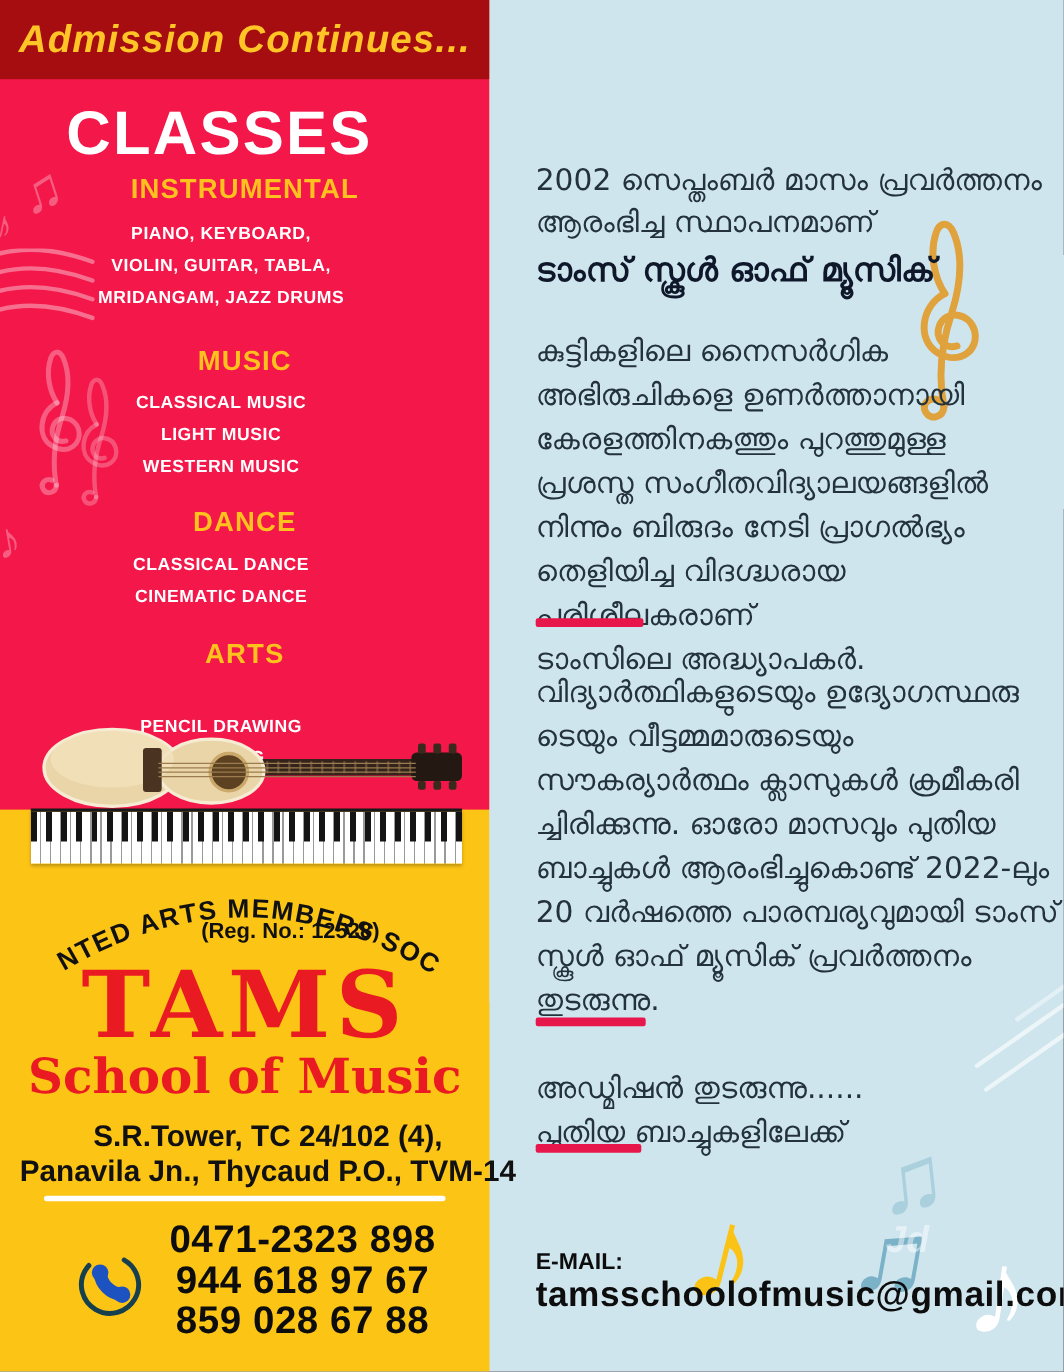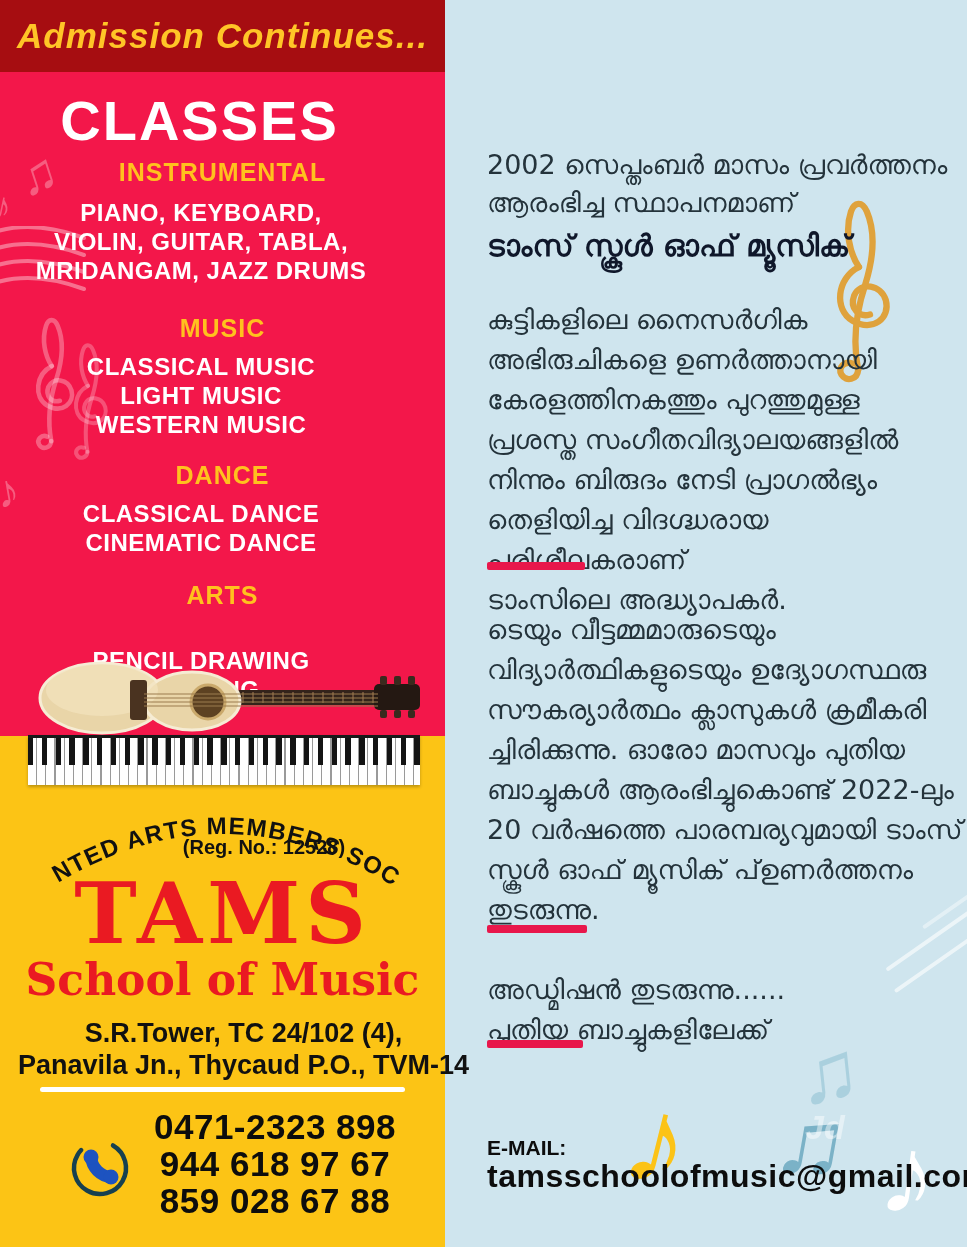--- a/index.html
+++ b/index.html
@@ -21,21 +21,21 @@
   .classes-title{
     position:absolute;left:0;top:88px;width:399px;text-align:center;
     color:#ffffff;font-weight:bold;font-size:56px;letter-spacing:2px;
   }
   .sec-head{
     position:absolute;left:0;width:445px;text-align:center;
     color:#ffc11e;font-weight:bold;font-size:25px;letter-spacing:1px;
   }
   .sec-lines{
     position:absolute;left:0;width:402px;text-align:center;
-    color:#ffffff;font-weight:bold;font-size:24px;line-height:29px;letter-spacing:.5px;
+    color:#ffffff;font-weight:bold;font-size:16px;line-height:29px;letter-spacing:.5px;
   }
   .h-instrumental{top:158px}.l-instrumental{top:198px}
   .h-music{top:314px}.l-music{top:352px}
   .h-dance{top:461px}.l-dance{top:499px}
   .h-arts{top:581px}.l-arts{top:646px}
 
   
   .deco{position:absolute;color:rgba(255,255,255,.30);z-index:1;line-height:1;}
   .note-a{left:18px;top:148px;font-size:52px;transform:rotate(-18deg);}
   .note-b{left:-8px;top:186px;font-size:40px;transform:rotate(12deg);}
@@ -251,27 +251,27 @@
       <div>അഭിരുചികളെ ഉണർത്താനായി</div>
       <div>കേരളത്തിനകത്തും പുറത്തുമുള്ള</div>
       <div>പ്രശസ്ത സംഗീതവിദ്യാലയങ്ങളിൽ</div>
       <div>നിന്നും ബിരുദം നേടി പ്രാഗൽഭ്യം</div>
       <div>തെളിയിച്ച വിദഗ്ദ്ധരായ പരിശീലകരാണ്</div>
       <div>ടാംസിലെ അദ്ധ്യാപകർ.</div>
     </div>
     <div class="underline u1"></div>
 
     <div class="para ml p3">
+      <div>വിദ്യാർത്ഥികളുടെയും ഉദ്യോഗസ്ഥരു</div>
       <div>ടെയും വീട്ടമ്മമാരുടെയും</div>
-      <div>വിദ്യാർത്ഥികളുടെയും ഉദ്യോഗസ്ഥരു</div>
       <div>സൗകര്യാർത്ഥം ക്ലാസുകൾ ക്രമീകരി</div>
       <div>ച്ചിരിക്കുന്നു. ഓരോ മാസവും പുതിയ</div>
       <div>ബാച്ചുകൾ ആരംഭിച്ചുകൊണ്ട് 2022-ലും</div>
       <div>20 വർഷത്തെ പാരമ്പര്യവുമായി ടാംസ്</div>
-      <div>സ്കൂൾ ഓഫ് മ്യൂസിക് പ്ഉണർത്തനം</div>
+      <div>സ്കൂൾ ഓഫ് മ്യൂസിക് പ്രവർത്തനം</div>
       <div>തുടരുന്നു.</div>
     </div>
     <div class="underline u2"></div>
 
     <div class="para ml p4">
       <div>അഡ്മിഷൻ തുടരുന്നു......</div>
       <div>പുതിയ ബാച്ചുകളിലേക്ക്</div>
     </div>
     <div class="underline u3"></div>
 

